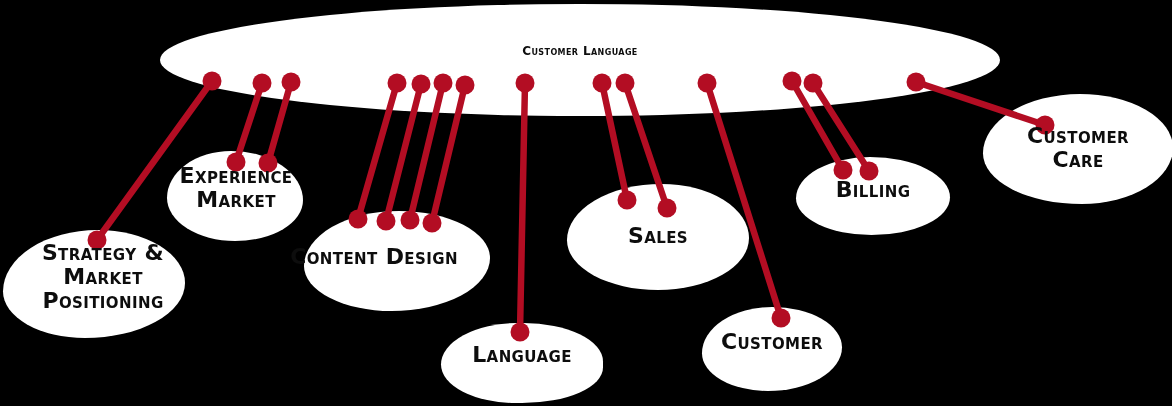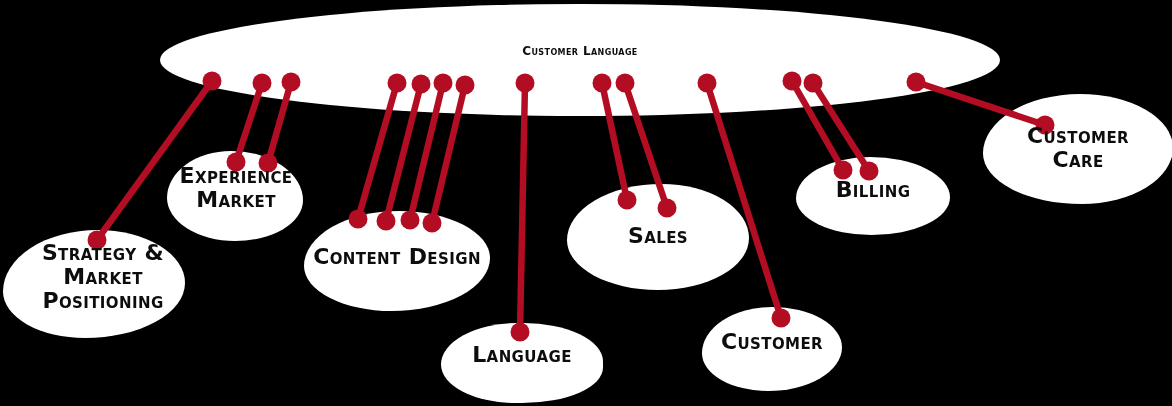--- a/index.html
+++ b/index.html
@@ -136,20 +136,20 @@
     </g>
   </svg>
 
   <div class="blob-label hub-label" style="left:580px; top:52px;">Customer Language</div>
 
   <div class="blob-label node-label" style="left:95px; top:277px;margin-left:8px;">Strategy &amp;
 Market
 Positioning</div>
   <div class="blob-label node-label" style="left:236px; top:188px;">Experience
 Market</div>
-  <div class="blob-label node-label" style="left:397px; top:257px;">Content Design</div>
+  <div class="blob-label node-label" style="left:374px; top:257px;">Content Design</div>
   <div class="blob-label node-label" style="left:522px; top:355px;">Language</div>
   <div class="blob-label node-label" style="left:658px; top:236px;">Sales</div>
   <div class="blob-label node-label" style="left:772px; top:342px;">Customer</div>
   <div class="blob-label node-label" style="left:873px; top:190px;">Billing</div>
   <div class="blob-label node-label" style="left:1078px; top:148px;">Customer Care</div>
 
 </div>
 
 </body></html>

